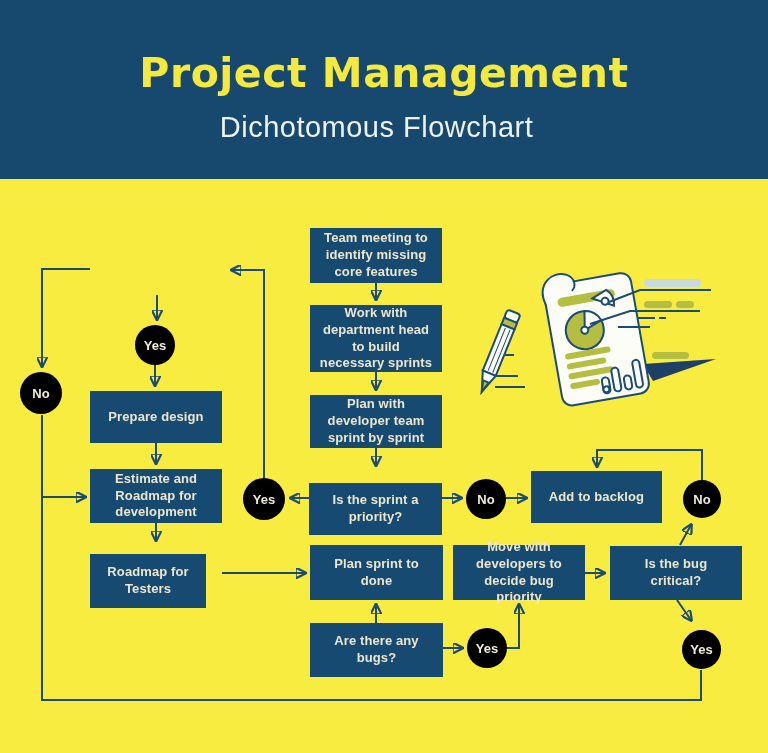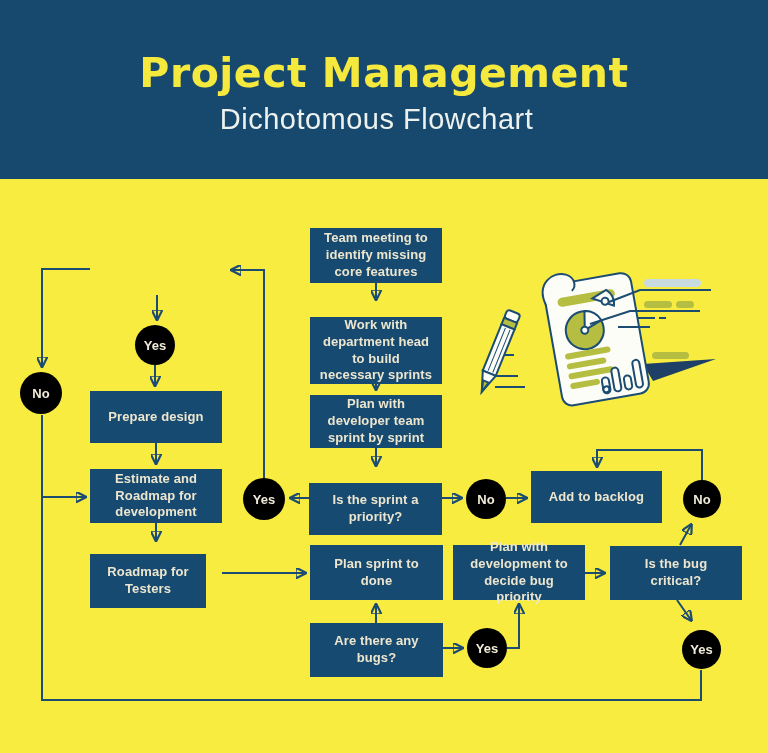--- a/index.html
+++ b/index.html
@@ -11,21 +11,21 @@
     background:#f8ec40;
   }
   
   .header{
     position:absolute;left:0;top:0;width:768px;height:179px;
     background:#17486e;
     display:flex;flex-direction:column;align-items:center;justify-content:center;
     padding-top:6px;box-sizing:border-box;
   }
   .title{
-    margin:0;
+    margin:8px;
     font-family:"DejaVu Sans","Liberation Sans",sans-serif;
     font-weight:800;font-size:41px;letter-spacing:.5px;
     color:#f5e93e;
   }
   .subtitle{
     margin:6px 15px 0 0;
     font-weight:400;font-size:29px;letter-spacing:.5px;
     color:#eef2ee;
   }
   
@@ -155,29 +155,29 @@
       </g>
       <g>
         <rect x="166" y="31" width="57" height="8" rx="4" fill="#c7dbe0"></rect>
         <rect x="166" y="53" width="28" height="7" rx="3.5" fill="#b5be41"></rect>
         <rect x="198" y="53" width="18" height="7" rx="3.5" fill="#b5be41"></rect>
         <rect x="174" y="104" width="37" height="7" rx="3.5" fill="#b5be41"></rect>
       </g>
     </svg>
 
     <div class="node" style="left:310px;top:49px;width:132px;height:55px">Team meeting to identify missing core features</div>
-    <div class="node" style="left:310px;top:138px;width:132px;height:67px">Work with department head to build necessary sprints</div>
+    <div class="node" style="left:310px;top:126px;width:132px;height:67px">Work with department head to build necessary sprints</div>
     <div class="node" style="left:310px;top:216px;width:132px;height:53px">Plan with developer team sprint by sprint</div>
     <div class="node" style="left:309px;top:304px;width:133px;height:52px">Is the sprint a priority?</div>
     <div class="node" style="left:90px;top:212px;width:132px;height:52px">Prepare design</div>
     <div class="node" style="left:90px;top:290px;width:132px;height:54px">Estimate and Roadmap for development</div>
     <div class="node" style="left:90px;top:375px;width:116px;height:54px">Roadmap for Testers</div>
     <div class="node" style="left:310px;top:366px;width:133px;height:55px">Plan sprint to done</div>
     <div class="node" style="left:310px;top:444px;width:133px;height:54px">Are there any bugs?</div>
-    <div class="node" style="left:453px;top:366px;width:132px;height:55px">Plan with development to decide bug priority</div>
+    <div class="node" style="left:453px;top:366px;width:132px;height:55px">Move with developers to decide bug priority</div>
     <div class="node" style="left:610px;top:367px;width:132px;height:54px">Is the bug critical?</div>
     <div class="node" style="left:531px;top:292px;width:131px;height:52px">Add to backlog</div>
 
     <div class="circle" style="left:135px;top:146px;width:40px;height:40px">Yes</div>
     <div class="circle" style="left:20px;top:193px;width:42px;height:42px">No</div>
     <div class="circle" style="left:243px;top:299px;width:42px;height:42px">Yes</div>
     <div class="circle" style="left:466px;top:300px;width:40px;height:40px">No</div>
     <div class="circle" style="left:683px;top:301px;width:38px;height:38px">No</div>
     <div class="circle" style="left:467px;top:449px;width:40px;height:40px">Yes</div>
     <div class="circle" style="left:682px;top:451px;width:39px;height:39px">Yes</div>

